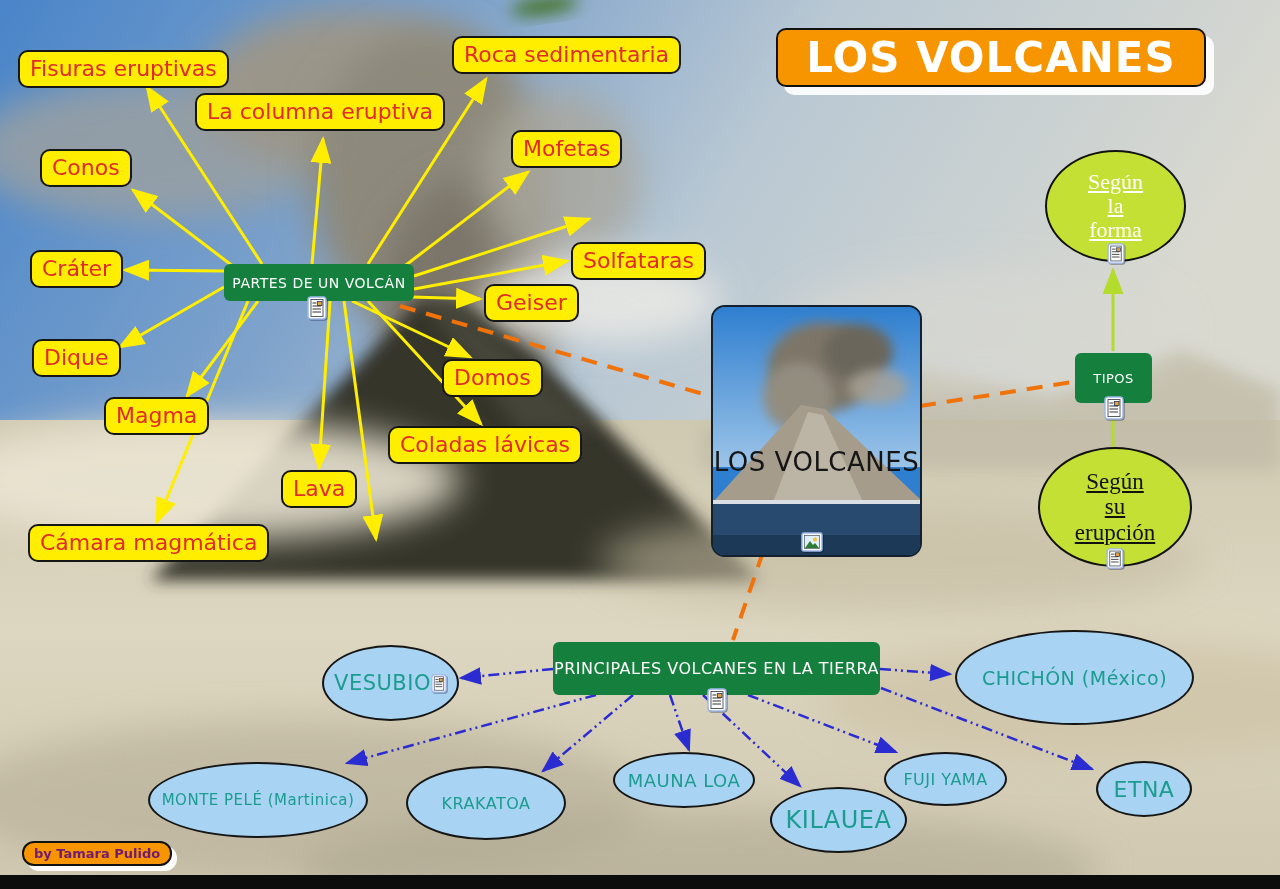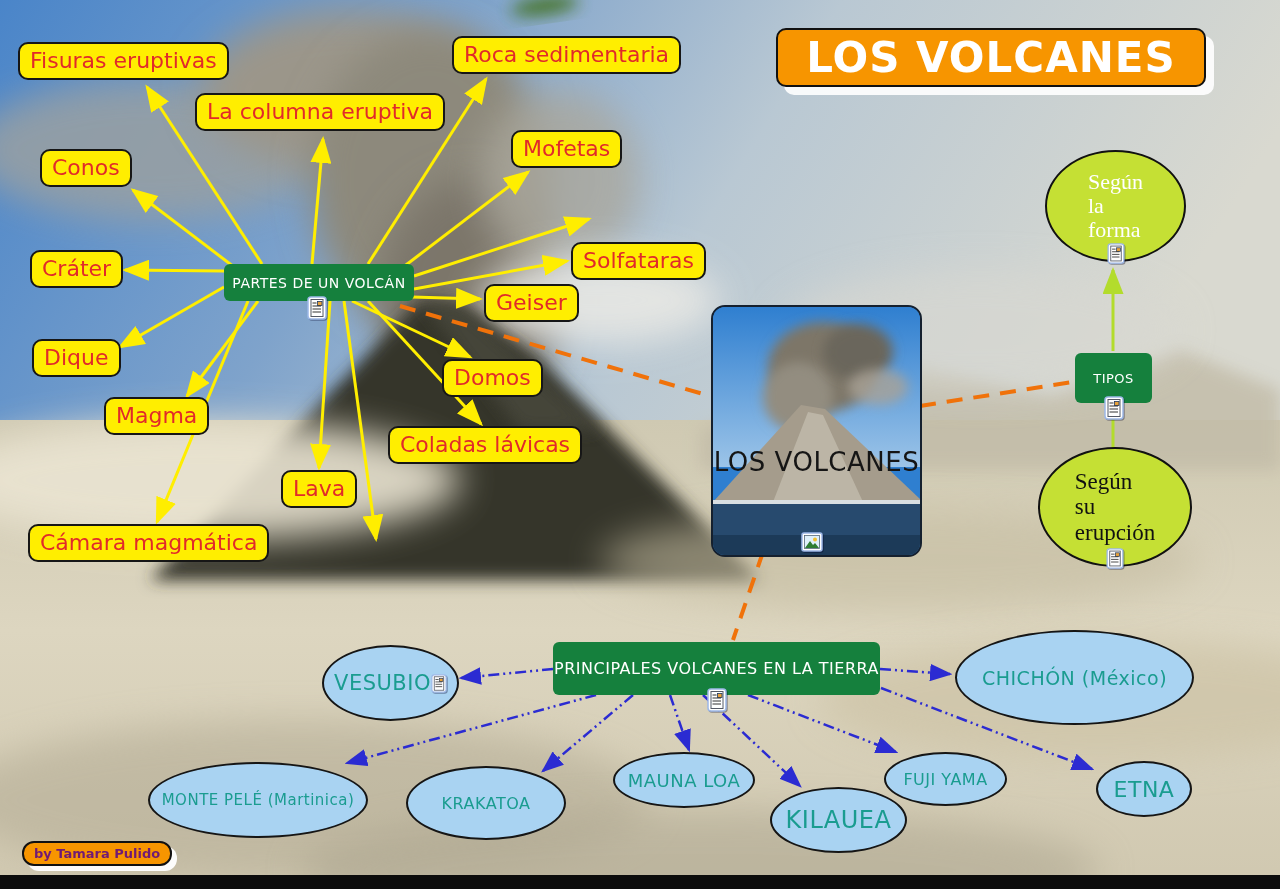--- a/index.html
+++ b/index.html
@@ -35,32 +35,32 @@
     box-shadow:5px 5px 0 rgba(255,255,255,.95);
     color:#701a75;font-size:13px;font-weight:bold;padding:3px 10px;white-space:nowrap;
   }
 
   
   .part-label{
     position:absolute;z-index:3;background:#ffee00;border:2px solid #161616;
     border-radius:10px;color:#e12a2a;font-size:22px;padding:3px 10px;
     white-space:nowrap;line-height:1.25;
   }
-  .p0{left:18px;top:42px}   .p1{left:195px;top:93px}  .p2{left:40px;top:149px}
+  .p0{left:18px;top:50px}   .p1{left:195px;top:93px}  .p2{left:40px;top:149px}
   .p3{left:452px;top:36px}  .p4{left:511px;top:130px} .p5{left:591px;top:179px}
   .p6{left:571px;top:242px} .p7{left:484px;top:284px} .p8{left:30px;top:250px}
   .p9{left:32px;top:339px}  .p10{left:104px;top:397px}.p11{left:442px;top:359px}
   .p12{left:388px;top:426px}.p13{left:281px;top:470px}.p14{left:28px;top:524px}
   .p15{left:334px;top:541px}
 
   
   .type-ellipse{
     position:absolute;z-index:3;background:#c5e034;border:2px solid #111;
     border-radius:50%;display:flex;align-items:center;justify-content:center;
-    font-family:"Liberation Serif","DejaVu Serif",serif;text-align:left;
+    font-family:"Liberation Serif","DejaVu Serif",serif;text-align:center;text-decoration:underline;
   }
   .t1{left:1045px;top:150px;width:137px;height:108px;color:#fff;font-size:22px;}
   .t2{left:1038px;top:447px;width:150px;height:116px;color:#111;font-size:23px;}
   .type-text span{display:block;line-height:1.1;}
   .type-ellipse .doc-icon{position:absolute;left:50%;bottom:-4px;transform:translateX(-50%);}
 
   
   .volcano{
     position:absolute;z-index:3;background:#a9d3f2;border:2px solid #151515;
     border-radius:50%;display:flex;flex-direction:row;align-items:center;justify-content:center;

